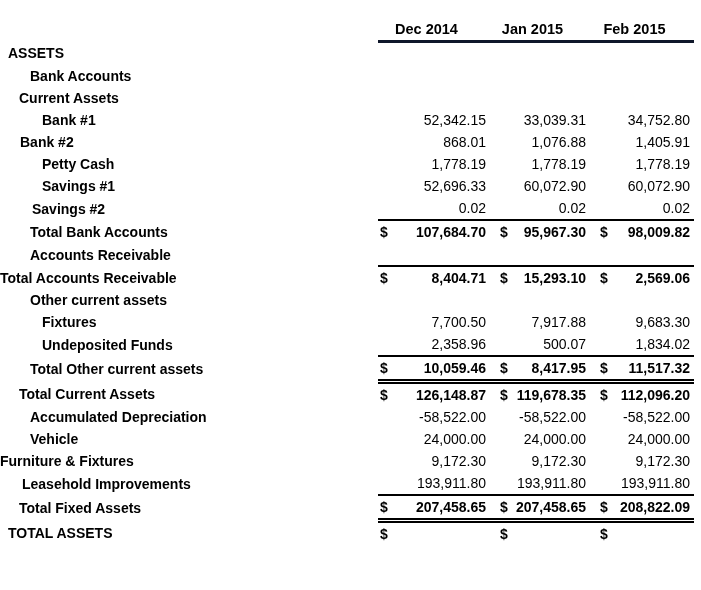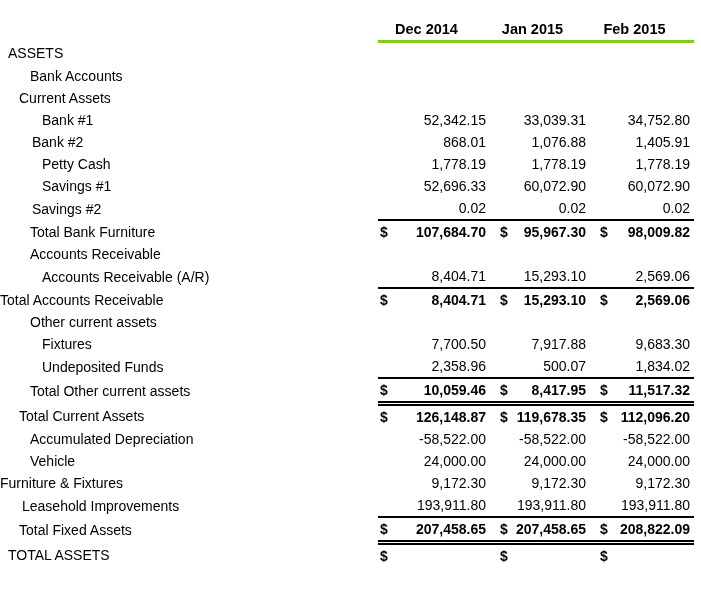--- a/index.html
+++ b/index.html
@@ -26,34 +26,34 @@
   
   thead th {
     height: 37px;
     vertical-align: bottom;
     font-weight: bold;
     font-size: 14.5px;
     text-align: center;
     padding: 0 15px 3px 0;
     white-space: nowrap;
   }
-  thead th.numhead { border-bottom: 3px solid #84cc16; text-align: center; }
+  thead th.numhead { border-bottom: 3px solid #0f172a; text-align: center; }
   thead th.labelhead { border-bottom: none; }
 
   
   tbody td {
     height: 22px;
     line-height: 22px;
     padding: 0;
     font-size: 14px;
     white-space: nowrap;
     overflow: hidden;
     vertical-align: middle;
   }
-  td.label { font-weight: normal; text-align: left; }
+  td.label { font-weight: bold; text-align: left; }
   td.num   { text-align: right; font-weight: normal; padding-right: 4px; }
   td.num.bold { font-weight: bold; }
   td.num .cur { float: left; font-weight: bold; }
   td.num.p1 { padding-left: 2px; }
   td.num.p2 { padding-left: 10px; }
   td.num.p3 { padding-left: 10px; }
 
   
   td.bt1 { border-top: 2px solid #000; }
   td.bt2 { border-top: 5px double #000; }
@@ -95,21 +95,21 @@
         <td class="num p2"></td>
         <td class="num p3"></td>
       </tr>
       <tr>
         <td class="label" style="padding-left: 42px;">Bank #1</td>
         <td class="num p1"><span>52,342.15</span></td>
         <td class="num p2"><span>33,039.31</span></td>
         <td class="num p3"><span>34,752.80</span></td>
       </tr>
       <tr>
-        <td class="label" style="padding-left: 32px;">Bank #2</td>
+        <td class="label" style="padding-left: 20px;">Bank #2</td>
         <td class="num p1"><span>868.01</span></td>
         <td class="num p2"><span>1,076.88</span></td>
         <td class="num p3"><span>1,405.91</span></td>
       </tr>
       <tr>
         <td class="label" style="padding-left: 42px;">Petty Cash</td>
         <td class="num p1"><span>1,778.19</span></td>
         <td class="num p2"><span>1,778.19</span></td>
         <td class="num p3"><span>1,778.19</span></td>
       </tr>
@@ -119,36 +119,30 @@
         <td class="num p2"><span>60,072.90</span></td>
         <td class="num p3"><span>60,072.90</span></td>
       </tr>
       <tr>
         <td class="label" style="padding-left: 32px;">Savings #2</td>
         <td class="num p1"><span>0.02</span></td>
         <td class="num p2"><span>0.02</span></td>
         <td class="num p3"><span>0.02</span></td>
       </tr>
       <tr>
-        <td class="label" style="padding-left: 30px;">Total Bank Furniture</td>
+        <td class="label" style="padding-left: 30px;">Total Bank Accounts</td>
         <td class="num p1 bold bt1"><span class="cur">$</span><span>107,684.70</span></td>
         <td class="num p2 bold bt1"><span class="cur">$</span><span>95,967.30</span></td>
         <td class="num p3 bold bt1"><span class="cur">$</span><span>98,009.82</span></td>
       </tr>
       <tr>
         <td class="label" style="padding-left: 30px;">Accounts Receivable</td>
         <td class="num p1"></td>
         <td class="num p2"></td>
         <td class="num p3"></td>
-      </tr>
-      <tr>
-        <td class="label" style="padding-left: 42px;">Accounts Receivable (A/R)</td>
-        <td class="num p1"><span>8,404.71</span></td>
-        <td class="num p2"><span>15,293.10</span></td>
-        <td class="num p3"><span>2,569.06</span></td>
       </tr>
       <tr>
         <td class="label" style="">Total Accounts Receivable</td>
         <td class="num p1 bold bt1"><span class="cur">$</span><span>8,404.71</span></td>
         <td class="num p2 bold bt1"><span class="cur">$</span><span>15,293.10</span></td>
         <td class="num p3 bold bt1"><span class="cur">$</span><span>2,569.06</span></td>
       </tr>
       <tr>
         <td class="label" style="padding-left: 30px;">Other current assets</td>
         <td class="num p1"></td>

